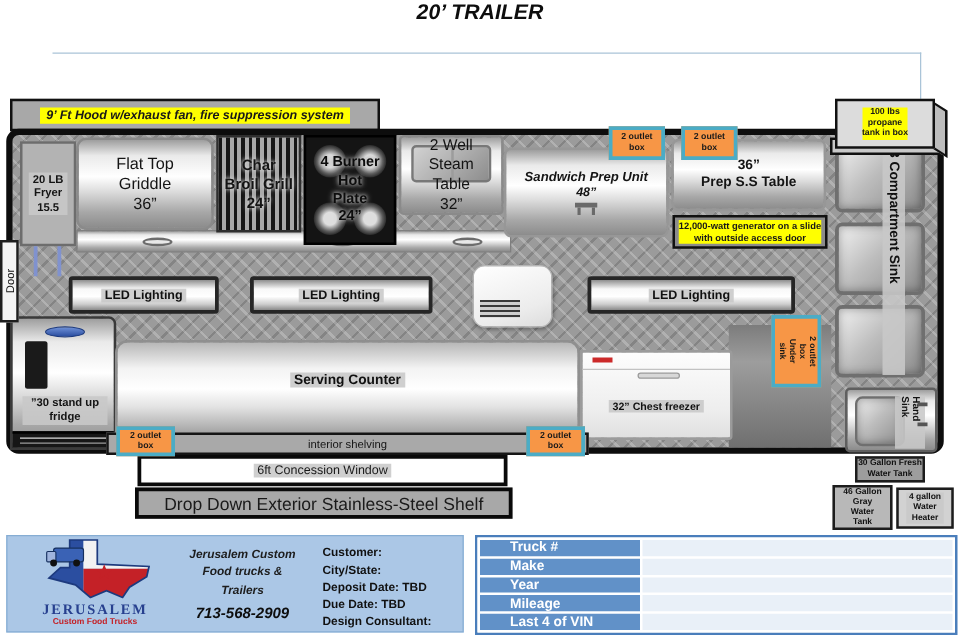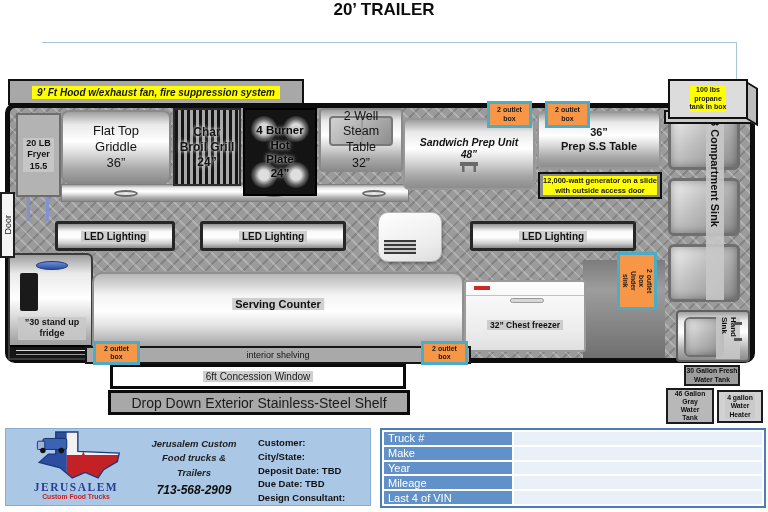--- a/index.html
+++ b/index.html
@@ -19,29 +19,29 @@
   .vup{writing-mode:vertical-rl;transform:rotate(180deg)}
   .outlet{background:#f79646;border:3px solid #4bacc6;color:#1a1a1a;font-weight:bold;font-size:7px;line-height:1.15}
   .led{border:3px solid #262626;border-radius:3px;background:linear-gradient(180deg,#8f8f8f,#f8f8f8 30%,#ffffff 55%,#cfcfcf 80%,#8a8a8a);display:flex;align-items:center;justify-content:center}
   .ledlabel{font-weight:bold;font-size:10px;color:#111}
   .tank{border:2px solid #1c1c1c;color:#101010;font-weight:bold;line-height:1.18;text-align:center}
   .eq-label{color:#141414;text-align:center;line-height:1.25}
   .frame3{border:3px solid #0a0a0a}
   .basin{background:linear-gradient(135deg,#f2f2f2 0%,#bdbdbd 45%,#8c8c8c 100%);border:3px solid #6f6f6f;border-radius:6px;box-shadow:inset 0 0 8px rgba(0,0,0,.35)}
   .oval-handle{width:24px;height:7px;border:2px solid #6c6c6c;border-radius:50%;background:#e8e8e8}
   .ftable{display:grid;grid-template-columns:128px 1fr;grid-auto-rows:1fr;gap:2px;background:#fff;border:2px solid #fff;box-shadow:0 0 0 2px #4a7ebb}
-  .ftable .lab{background:#6191c8;color:#fff;font-weight:normal;font-size:11px;display:flex;align-items:center;padding-left:4px}
+  .ftable .lab{background:#6191c8;color:#fff;font-weight:bold;font-size:11px;display:flex;align-items:center;padding-left:24px}
   .ftable .val{background:#e9f0f8}
 </style>
 </head>
 <body>
 
 <div class="stage">
 
-  <div class="abs" style="left:0;right:0;top:17;text-align:center;font-size:17px;font-weight:bold;color:#0d0d0d">20’ TRAILER</div>
+  <div class="abs" style="left:0;right:0;top:17;text-align:center;font-size:17px;font-weight:bold;font-style:italic;color:#0d0d0d">20’ TRAILER</div>
   <div class="abs" style="left:42px;top:42px;width:695px;border-top:1.5px solid #aac4d8"></div>
   <div class="abs" style="left:736px;top:42px;height:40px;border-left:1.5px solid #aac4d8"></div>
 
   <div class="abs center" style="left:8px;top:79px;width:296px;height:26px;background:#a8a8a8;border:2px solid #111">
     <span class="ylw" style="font-size:10px;padding:1px 5px">9’ Ft Hood w/exhaust fan, fire suppression  system</span>
   </div>
 
   <div class="abs" style="left:664px;top:110px;width:92px;height:14px;background:#c9c9c9;border:2px solid #111;z-index:7"></div>
   <div class="abs" style="left:744px;top:84px;width:14px;height:38px;background:#bdbdbd;border:2px solid #111;transform:skewY(32deg);z-index:7"></div>
   <div class="abs center" style="left:668px;top:79px;width:80px;height:40px;background:#dcdcdc;border:2.5px solid #111;z-index:8">

